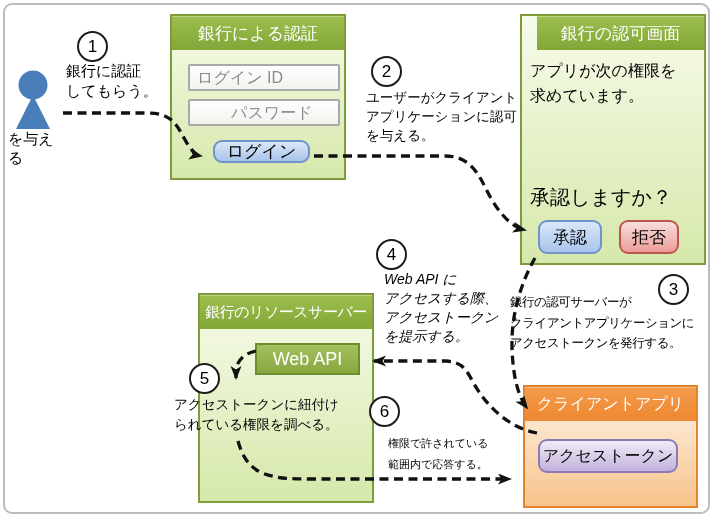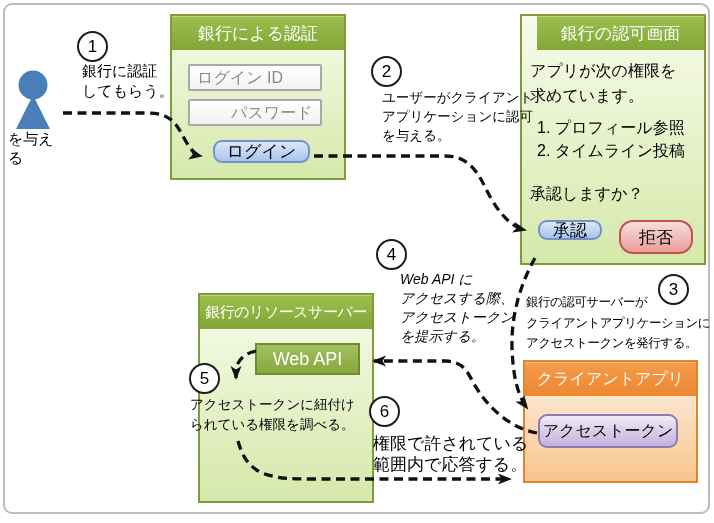--- a/index.html
+++ b/index.html
@@ -9,39 +9,39 @@
 
   
   .panel{position:absolute;border:2px solid #7e9d3a;background:linear-gradient(#f7fbea,#d6e8ab);box-sizing:border-box;}
   .panel-header{height:34px;display:flex;align-items:center;justify-content:center;
     background:linear-gradient(#9cbf4e,#82a637);box-shadow:inset 0 1px 0 rgba(255,255,255,.35);
     color:#fff;font-size:17px;white-space:nowrap;}
   .panel-header.small{font-size:15px;letter-spacing:-.5px;}
   .panel.orange{border-color:#e2832d;background:linear-gradient(#fdf4e8,#f7c48b);}
   .panel.orange .panel-header{background:linear-gradient(#f49c4c,#ee8730);}
 
-  .mock-input{position:absolute;width:134px;height:27px;border:2px solid #a9a9a9;border-radius:2px;
+  .mock-input{position:absolute;width:152px;height:27px;border:2px solid #a9a9a9;border-radius:2px;
     background:linear-gradient(#ffffff,#f2f2ef);color:#8a8a8a;font-size:16px;padding:0 7px;
     font-family:"Liberation Sans","DejaVu Sans",sans-serif;box-sizing:border-box;outline:none;}
   .mock-input::placeholder{color:#8a8a8a;opacity:1;}
 
   .btn{position:absolute;display:flex;align-items:center;justify-content:center;
     border-radius:9px;font-size:17px;box-sizing:border-box;cursor:default;}
   .btn-blue{background:linear-gradient(#dae7f8,#a8c4eb);border:2px solid #7193c9;}
   .btn-red{background:linear-gradient(#f7dedc,#ec9d98);border:2px solid #be544f;}
   .btn-purple{background:linear-gradient(#f0ebf7,#c2b1db);border:2px solid #8c7ab8;font-size:16px;}
 
   .webapi{position:absolute;left:255px;top:343px;width:105px;height:32px;z-index:3;
     display:flex;align-items:center;justify-content:center;color:#fff;font-size:18px;
     background:linear-gradient(#a4c05f,#88a73e);border:2px solid #6e8c2e;box-sizing:border-box;}
 
   .num-circle{position:absolute;width:31px;height:31px;border:2.2px solid #1c1c1c;border-radius:50%;
     background:#fff;display:flex;align-items:center;justify-content:center;font-size:17px;z-index:6;box-sizing:border-box;}
 
-  .step-text{position:absolute;white-space:pre-line;line-height:19px;font-size:14px;z-index:2;margin-left:16px;}
+  .step-text{position:absolute;white-space:pre-line;line-height:19px;font-size:14px;z-index:2;}
 
   .authz-text{position:absolute;white-space:pre-line;}
 
   .actor-label{position:absolute;left:8px;top:130px;width:60px;font-size:15px;}
 
   svg.arrows{position:absolute;left:0;top:0;z-index:4;pointer-events:none;}
   .person{position:absolute;left:12px;top:66px;z-index:2;}
 </style>
 </head>
 <body>
@@ -59,33 +59,31 @@
     <div class="panel-header">銀行による認証</div>
     <input class="mock-input" style="left: 16px; top: 48px;" readonly="" placeholder="ログイン ID">
     <input class="mock-input" style="left: 16px; top: 83px; padding-left: 41px;" readonly="" placeholder="パスワード">
     <div class="btn btn-blue" style="left:41px;top:124px;width:97px;height:23px;">ログイン</div>
   </div>
 
   <div class="panel" style="left:520px;top:14px;width:186px;height:251px;padding-left:15px;">
     <div class="panel-header">銀行の認可画面</div>
     <div class="authz-text" style="left:8px;top:42px;font-size:16px;line-height:25px;">アプリが次の権限を
 求めています。</div>
-    <div class="authz-text" style="left:15px;top:100px;font-size:16px;line-height:23px;">1. プロフィール参照
-2. タイムライン投稿</div>
-    <div class="authz-text" style="left:8px;top:168px;font-size:16px;">承認しますか？</div>
-    <div class="btn btn-blue" style="left:16px;top:204px;width:64px;height:20px;">承認</div>
-    <div class="btn btn-red" style="left:97px;top:204px;width:74px;height:34px;border-radius:14px;">拒否</div>
+    <div class="authz-text" style="left:8px;top:168px;font-size:20px;">承認しますか？</div>
+    <div class="btn btn-blue" style="left:16px;top:204px;width:64px;height:34px;">承認</div>
+    <div class="btn btn-red" style="left:97px;top:204px;width:60px;height:34px;">拒否</div>
   </div>
 
   <div class="panel" style="left:170px;top:293px;width:176px;height:210px;margin-left:28px;">
     <div class="panel-header small">銀行のリソースサーバー</div>
   </div>
   <div class="webapi">Web API</div>
 
-  <div class="panel orange" style="left:523px;top:360px;width:175px;height:123px;">
+  <div class="panel orange" style="left:523px;top:385px;width:175px;height:123px;">
     <div class="panel-header" style="font-size:16px;">クライアントアプリ</div>
     <div class="btn btn-purple" style="left:13px;top:52px;width:140px;height:34px;">アクセストークン</div>
   </div>
 
   <div class="num-circle" style="left:77px;top:31px;">1</div>
   <div class="num-circle" style="left:371px;top:56px;">2</div>
   <div class="num-circle" style="left:658px;top:274px;">3</div>
   <div class="num-circle" style="left:376px;top:239px;">4</div>
   <div class="num-circle" style="left:189px;top:363px;">5</div>
   <div class="num-circle" style="left:369px;top:396px;">6</div>
@@ -97,21 +95,21 @@
 を与える。</div>
   <div class="step-text" style="left:510px;top:292px;font-size:12.5px;line-height:20.5px;letter-spacing:-0.5px;">銀行の認可サーバーが
 クライアントアプリケーションに
 アクセストークンを発行する。</div>
   <div class="step-text" style="left:384px;top:270px;font-style:italic;">Web API に
 アクセスする際、
 アクセストークン
 を提示する。</div>
   <div class="step-text" style="left:174px;top:395px;font-size:13.5px;line-height:20px;">アクセストークンに紐付け
 られている権限を調べる。</div>
-  <div class="step-text" style="left:357px;top:433px;font-size:17px;line-height:21px;">権限で許されている
+  <div class="step-text" style="left:388px;top:433px;font-size:11px;line-height:21px;">権限で許されている
 範囲内で応答する。</div>
 
   <svg class="arrows" width="714" height="523" viewBox="0 0 714 523">
     <defs>
       <marker id="ah" markerUnits="userSpaceOnUse" markerWidth="16" markerHeight="13" refX="12" refY="5.5" orient="auto">
         <path d="M0,0 L14,5.5 L0,11 L3.5,5.5 Z" fill="#111"></path>
       </marker>
     </defs>
     <g fill="none" stroke="#111" stroke-width="3.3" stroke-dasharray="9 5.5">
       <path d="M63,113 L148,113 C170,113 176,123 184,138 C190,149 195,155 201,156" marker-end="url(#ah)"></path>

